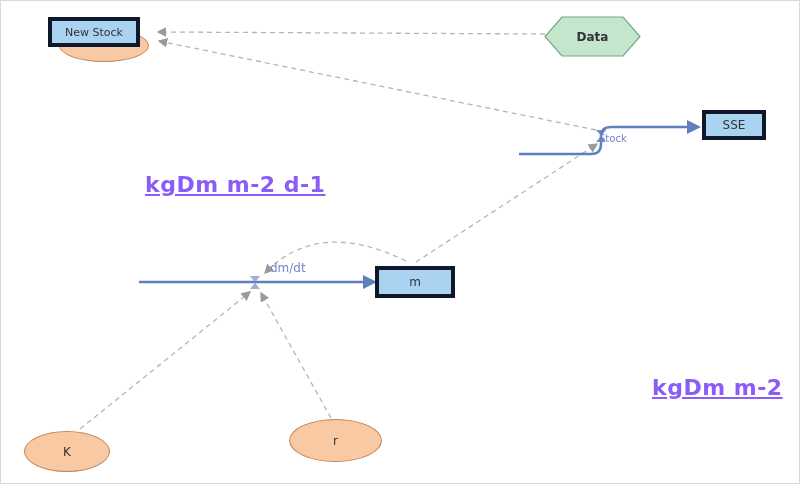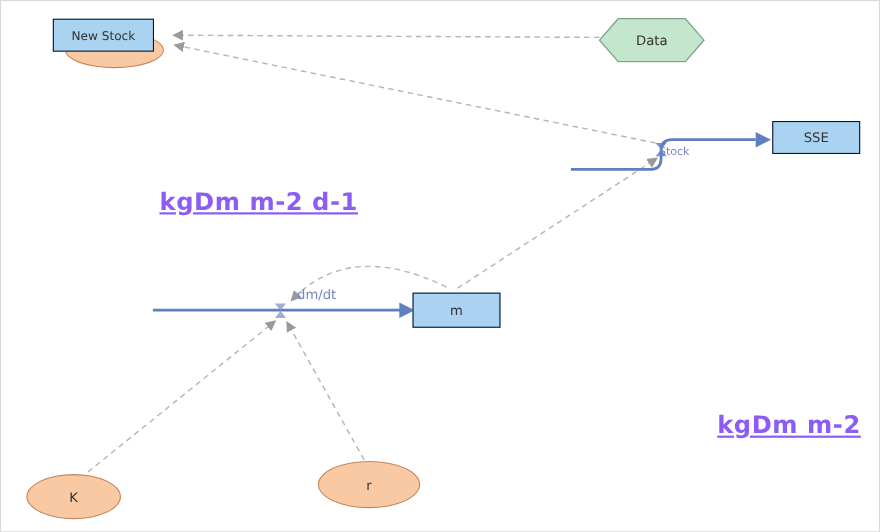--- a/index.html
+++ b/index.html
@@ -14,30 +14,30 @@
   #canvas-svg { position: absolute; left: 0; top: 0; width: 800px; height: 484px; }
   .dash { stroke: #b5b5b5; stroke-width: 1.3; fill: none; stroke-dasharray: 5 4; }
   .pipe { stroke: #5f7fc0; stroke-width: 2.5; fill: none; }
   .node {
     position: absolute;
     display: flex; align-items: center; justify-content: center;
     box-sizing: border-box;
     font-size: 12px; color: #333333;
     cursor: default;
   }
-  .rect-node { background: #a9d3f0; border: 1px solid #0f172a; }
+  .rect-node { background: #a9d3f0; border: 4px solid #0f172a; }
   .ellipse-node { background: #f9c9a3; border: 1px solid #c2875c; border-radius: 50%; }
   .ghost-ellipse {
     position: absolute;
     background: #f9c9a3; border: 1px solid #c2875c; border-radius: 50%;
     box-sizing: border-box;
   }
   .hex-node { background: transparent; }
   .hex-node svg { position: absolute; left: 0; top: 0; width: 100%; height: 100%; }
-  .hex-node .hex-label { position: relative; }
+  .hex-node .hex-label { position: relative; font-weight: bold; }
   .flow-label {
     position: absolute;
     color: #7585cc; font-size: 11px; white-space: nowrap;
   }
   .annotation {
     position: absolute;
     font-size: 22px; font-weight: 600; color: #8b5cf6;
     text-decoration: underline;
     letter-spacing: 0.5px; white-space: nowrap;
   }
@@ -74,21 +74,21 @@
   <span>New Stock</span>
 </div>
 
 <div class="node hex-node" style="left:544px; top:16px; width:97px; height:41px;">
   <svg viewBox="0 0 97 41" xmlns="http://www.w3.org/2000/svg">
     <polygon points="1,20.5 18,1 79,1 96,20.5 79,40 18,40" fill="#c4e6cd" stroke="#76a885" stroke-width="1.2"></polygon>
   </svg>
   <span class="hex-label">Data</span>
 </div>
 
-<div class="node rect-node" style="left:702px; top:110px; width:80px; height:30px;">
+<div class="node rect-node" style="left:702px; top:110px; width:64px; height:30px;">
   <span>SSE</span>
 </div>
 
 <div class="node rect-node" style="left:375px; top:266px; width:80px; height:32px;">
   <span>m</span>
 </div>
 
 <div class="node ellipse-node" style="left:24px; top:431px; width:86px; height:41px;">
   <span>K</span>
 </div>

